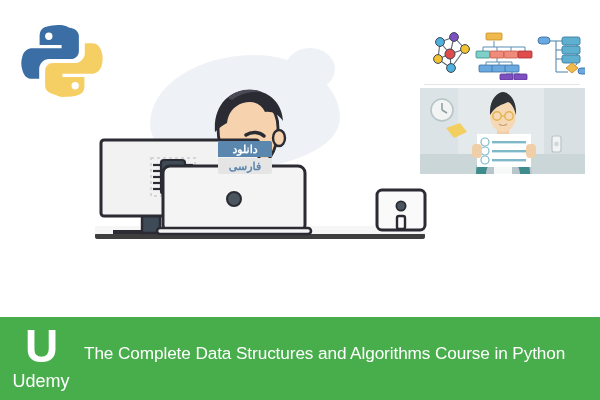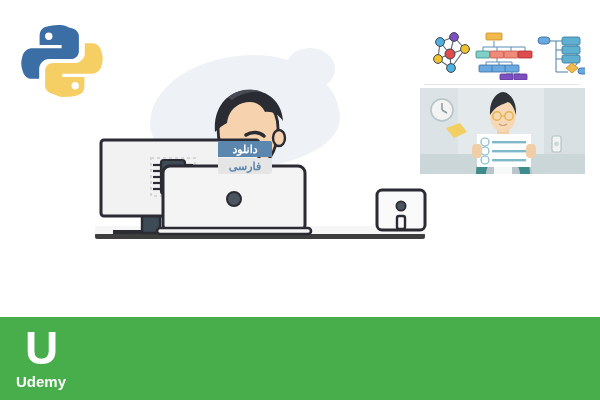--- a/index.html
+++ b/index.html
@@ -89,22 +89,22 @@
   }
   #udemy-u {
     font-size:46px;
     line-height:40px;
     font-weight:bold;
     color:#ffffff;
     letter-spacing:-1px;
     font-family:"Liberation Sans", sans-serif;
   }
   #udemy-word {
-    font-size:15px;
-    font-weight:bold;
+    font-size:18px;
+    font-weight:normal;
     color:#ffffff;
     margin-top:5px;
     letter-spacing:0px;
   }
   #course-title {
     flex:1;
     color:#ffffff;
     font-size:17.2px;
     font-weight:normal;
     letter-spacing:-0.1px;
@@ -394,15 +394,16 @@
       <rect x="52" y="56" width="10" height="14" rx="4" fill="#f0cfa8"></rect>
       <rect x="106" y="56" width="10" height="14" rx="4" fill="#f0cfa8"></rect>
     </svg>
   </div>
 
   <div id="green-banner">
     <div id="udemy-logo">
       <div id="udemy-u">U</div>
       <div id="udemy-word">Udemy</div>
     </div>
+    <div id="course-title">The Complete Data Structures and Algorithms Course in Python</div>
   </div>
 
 </div>
 
 </body></html>

